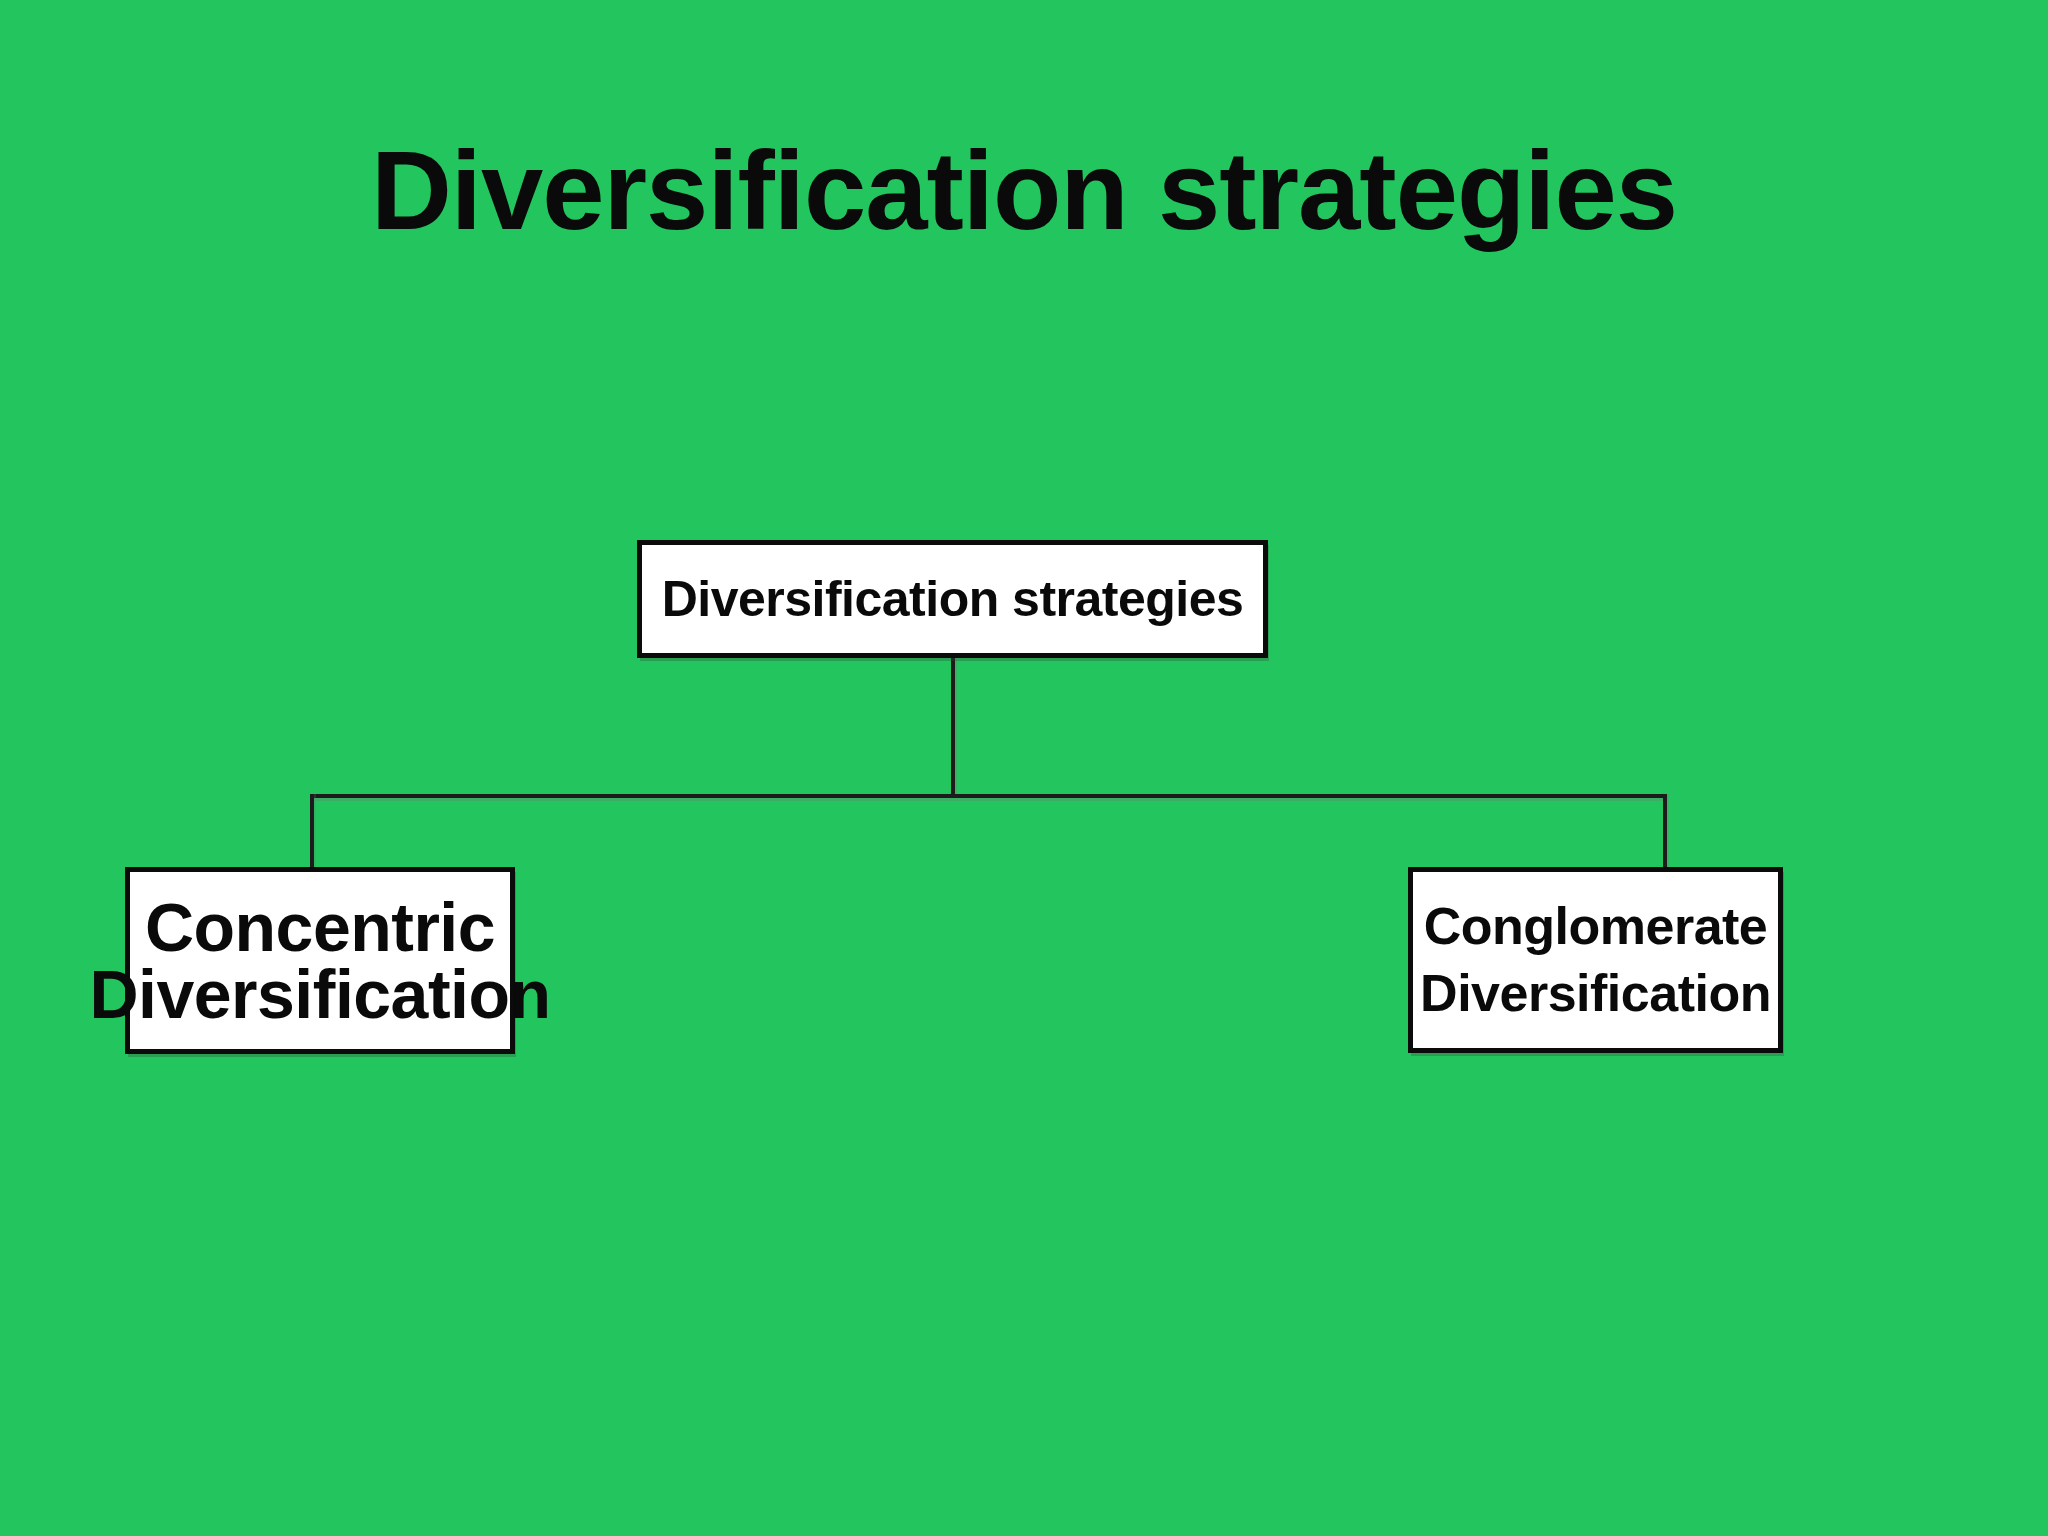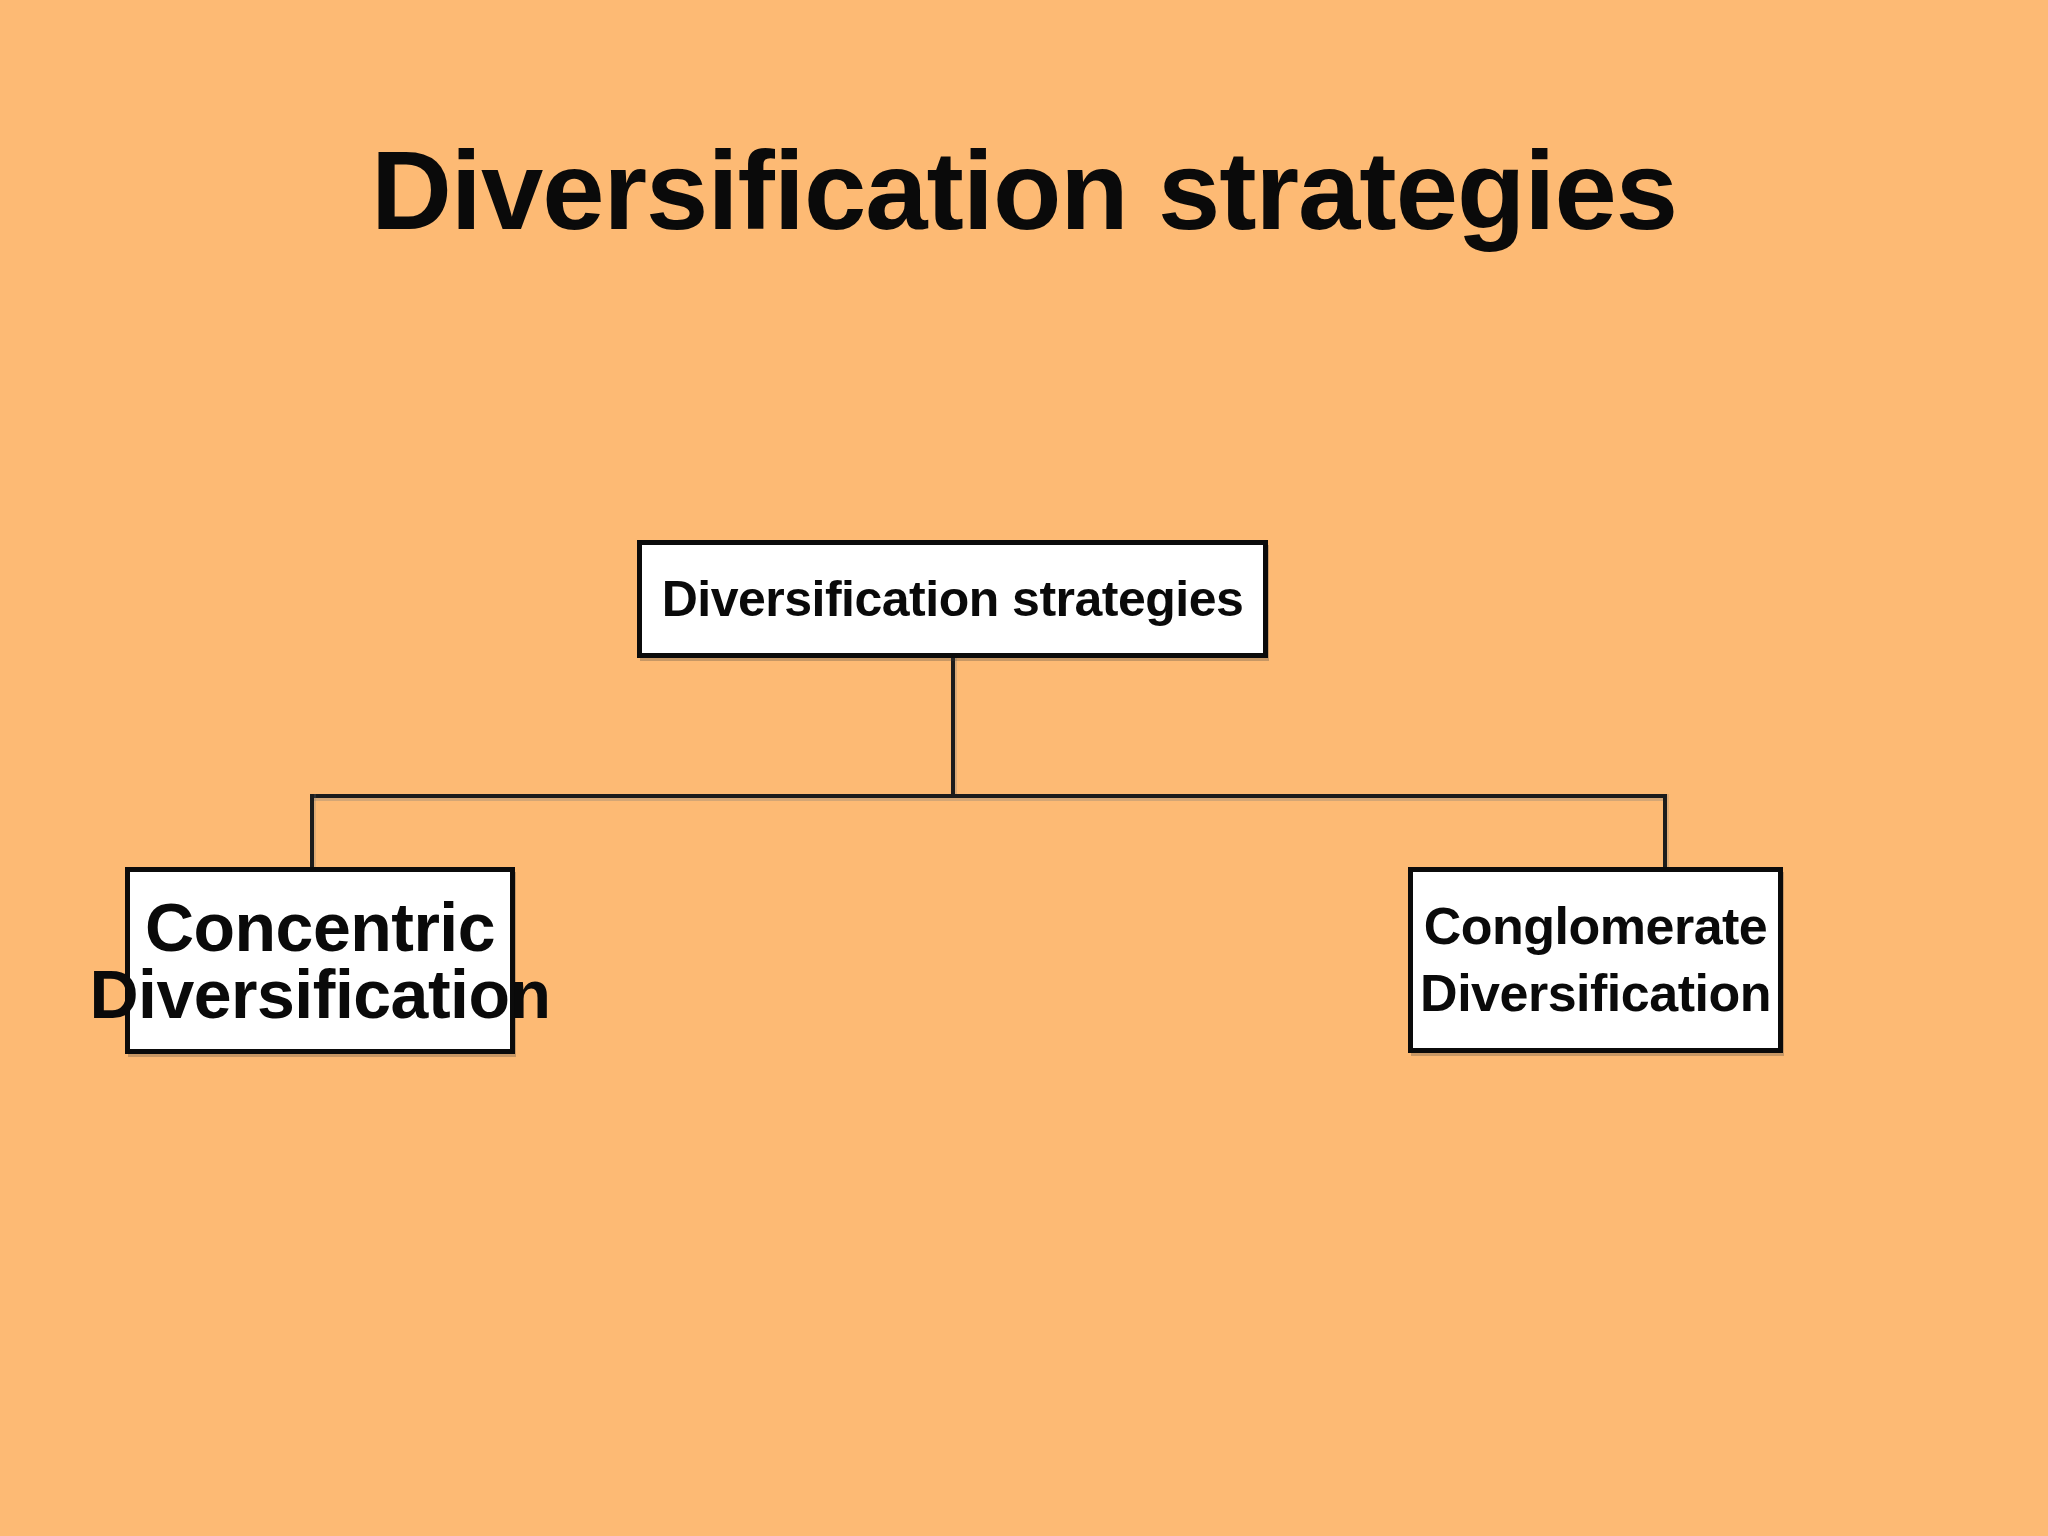--- a/index.html
+++ b/index.html
@@ -4,21 +4,21 @@
 <style>
   html, body {
     margin: 0;
     padding: 0;
     background: #ffffff;
   }
   .slide {
     position: relative;
     width: 2048px;
     height: 1536px;
-    background: #fdba74;
+    background: #22c55e;
     overflow: hidden;
     font-family: "Liberation Sans", sans-serif;
     color: #0a0a0a;
   }
 
   
   .title {
     position: absolute;
     left: 0;
     top: 124px;

